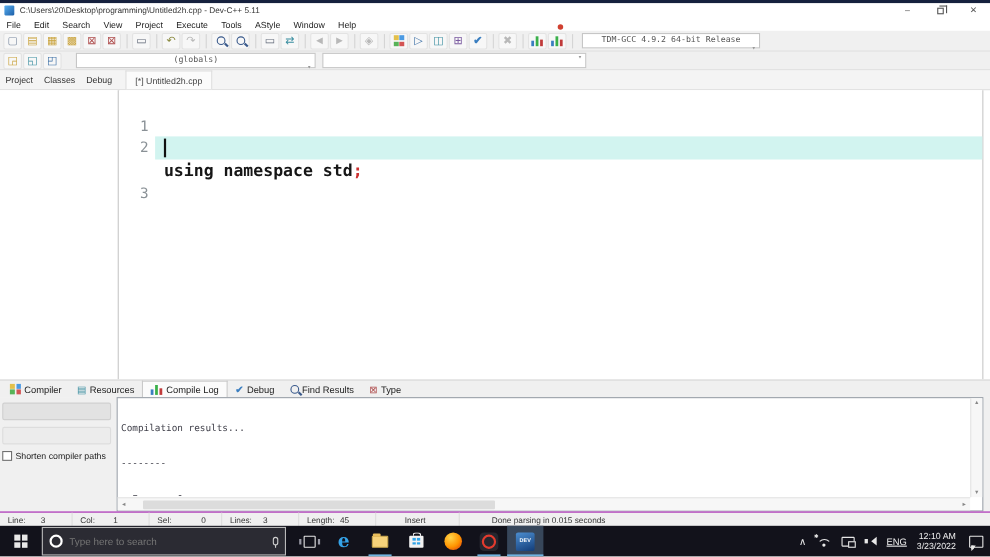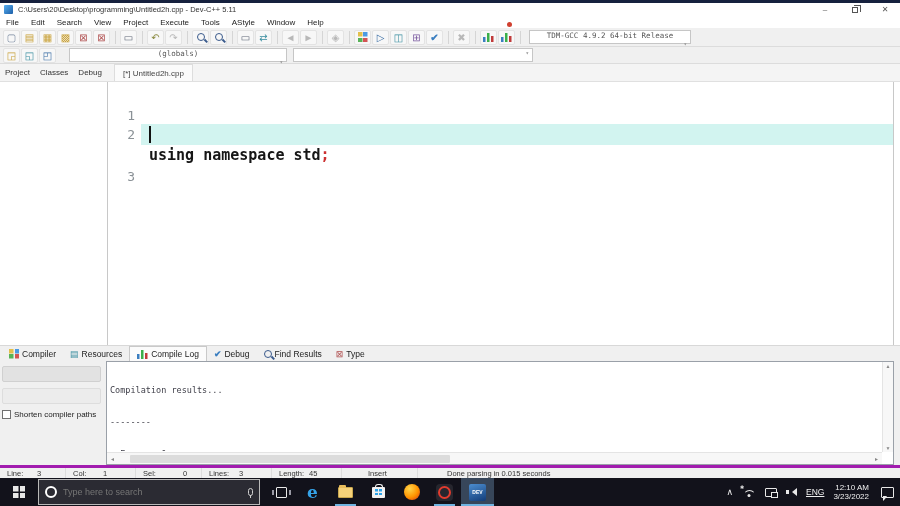--- a/index.html
+++ b/index.html
@@ -82,21 +82,21 @@
   .shorten{position:absolute;left:2px;top:49px;display:flex;align-items:center;gap:3px;font-size:8px;color:#222;}
   .checkbox{width:9px;height:9px;border:1px solid #707070;background:#fff;}
   .log-box{position:absolute;left:106px;top:0;width:788px;height:104px;background:#fff;border:1px solid #9aa0a8;}
   .log-text-area{position:absolute;left:3px;top:2px;right:14px;bottom:13px;font-family:"DejaVu Sans Mono",monospace;font-size:8.5px;line-height:10.6px;color:var(--log-text);white-space:pre;overflow:hidden;}
   .vscroll{position:absolute;right:0;top:0;width:11px;bottom:12px;background:#f7f7f7;border-left:1px solid #e4e4e4;display:flex;flex-direction:column;justify-content:space-between;align-items:center;color:#888;font-size:5px;padding:1px 0;}
   .hscroll{position:absolute;left:0;right:11px;bottom:0;height:12px;background:#f7f7f7;border-top:1px solid #e4e4e4;display:flex;align-items:center;color:#888;font-size:5px;}
   .h-thumb{margin-left:12px;width:320px;height:8px;background:#dcdcdc;border-radius:1px;}
   .h-arrow{width:11px;text-align:center;} .h-arrow.right{margin-left:auto;}
 
   
-  .statusbar{position:absolute;left:0;top:465px;width:900px;height:13px;background:var(--chrome-bg);border-top:3px solid #a21caf;display:flex;font-size:7.5px;color:#333;align-items:center;}
+  .statusbar{position:absolute;left:0;top:465px;width:900px;height:13px;background:var(--chrome-bg);border-top:1px solid #a21caf;display:flex;font-size:7.5px;color:#333;align-items:center;}
   .st-cell{height:100%;display:flex;align-items:center;padding-left:7px;border-right:1px solid #ddd;}
   .st-cell .lab{display:inline-block;min-width:30px;}
   .st-c0{width:66px;} .st-c1{width:70px;} .st-c2{width:66px;gap:10px;} .st-c3{width:70px;} .st-c4{width:70px;}
   .st-mode{width:76px;padding-left:26px;} .st-msg{flex:1;padding-left:8px;border-right:none;margin-left:21px;}
 
   
   .taskbar{position:absolute;left:0;top:478px;width:900px;height:28px;background:var(--taskbar-bg);display:flex;align-items:center;color:#eee;}
   .start-btn{width:38px;height:100%;display:flex;align-items:center;justify-content:center;}
   .win-logo{width:12px;height:12px;background:
     linear-gradient(#e8e8e8,#e8e8e8) 0 0/5.5px 5.5px no-repeat,

